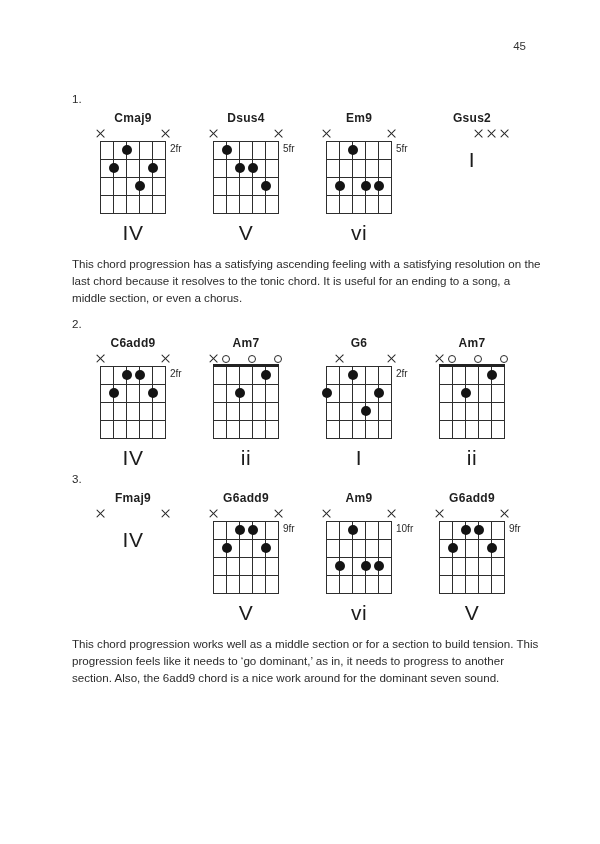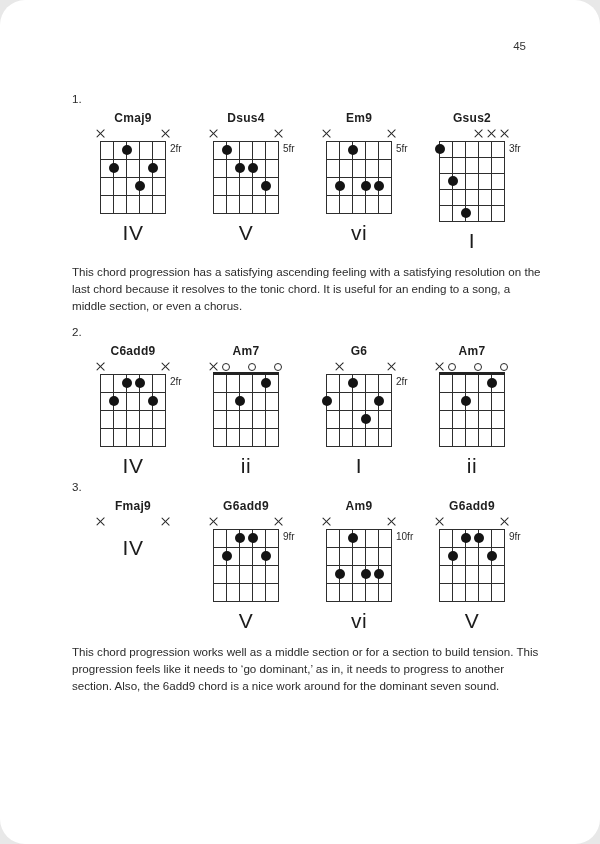--- a/index.html
+++ b/index.html
@@ -5,21 +5,20 @@
   * { margin:0; padding:0; box-sizing:border-box; }
   html,body { background:#e8e8e8; }
   .page {
     position:relative;
     width:600px; height:844px;
     margin:0 auto;
     background:#ffffff;
     font-family:"Liberation Sans", sans-serif;
     color:#262626;
     overflow:hidden;
-    border-radius:25px;
   }
   .page-number {
     position:absolute; top:40px; right:74px;
     font-size:11.5px; color:#333;
   }
   .content { padding:90px 58px 0 72px; }
 
   .section-number { font-size:11.6px; line-height:17px; margin-bottom:4px; color:#2b2b2b; }
 
   .chord-row { display:flex; gap:9px; margin-left:20px; align-items:flex-start; }
@@ -157,38 +156,20 @@
             </div>
           </div>
           <div class="chord-cell">
             <div class="dg">
               <div class="chord-name">Gsus2</div>
               <div class="marker-row">
                 <span class="mk mk-x" style="left: 35px;"></span>
                 <span class="mk mk-x" style="left: 48px;"></span>
                 <span class="mk mk-x" style="left: 61px;"></span>
               </div>
-              <div class="grid" style="height: 81px;">
-                <div class="vl" style="left: 0px;"></div>
-                <div class="vl" style="left: 13px;"></div>
-                <div class="vl" style="left: 26px;"></div>
-                <div class="vl" style="left: 39px;"></div>
-                <div class="vl" style="left: 52px;"></div>
-                <div class="vl" style="left: 65px;"></div>
-                <div class="hl" style="top: 0px;"></div>
-                <div class="hl" style="top: 16px;"></div>
-                <div class="hl" style="top: 32px;"></div>
-                <div class="hl" style="top: 48px;"></div>
-                <div class="hl" style="top: 64px;"></div>
-                <div class="hl" style="top: 80px;"></div>
-                <span class="fret-label">3fr</span>
-                <div class="dot" style="left: -4.5px; top: 3px;"></div>
-                <div class="dot" style="left: 8.5px; top: 35px;"></div>
-                <div class="dot" style="left: 21.5px; top: 67px;"></div>
-              </div>
               <div class="numeral">I</div>
             </div>
           </div>
         </div>
         <p class="section-desc">This chord progression has a satisfying ascending feeling with a satisfying resolution on the last chord because it resolves to the tonic chord. It is useful for an ending to a song, a middle section, or even a chorus.</p>
       </div>
       <div class="section">
         <div class="section-number">2.</div>
         <div class="chord-row">
           <div class="chord-cell">

